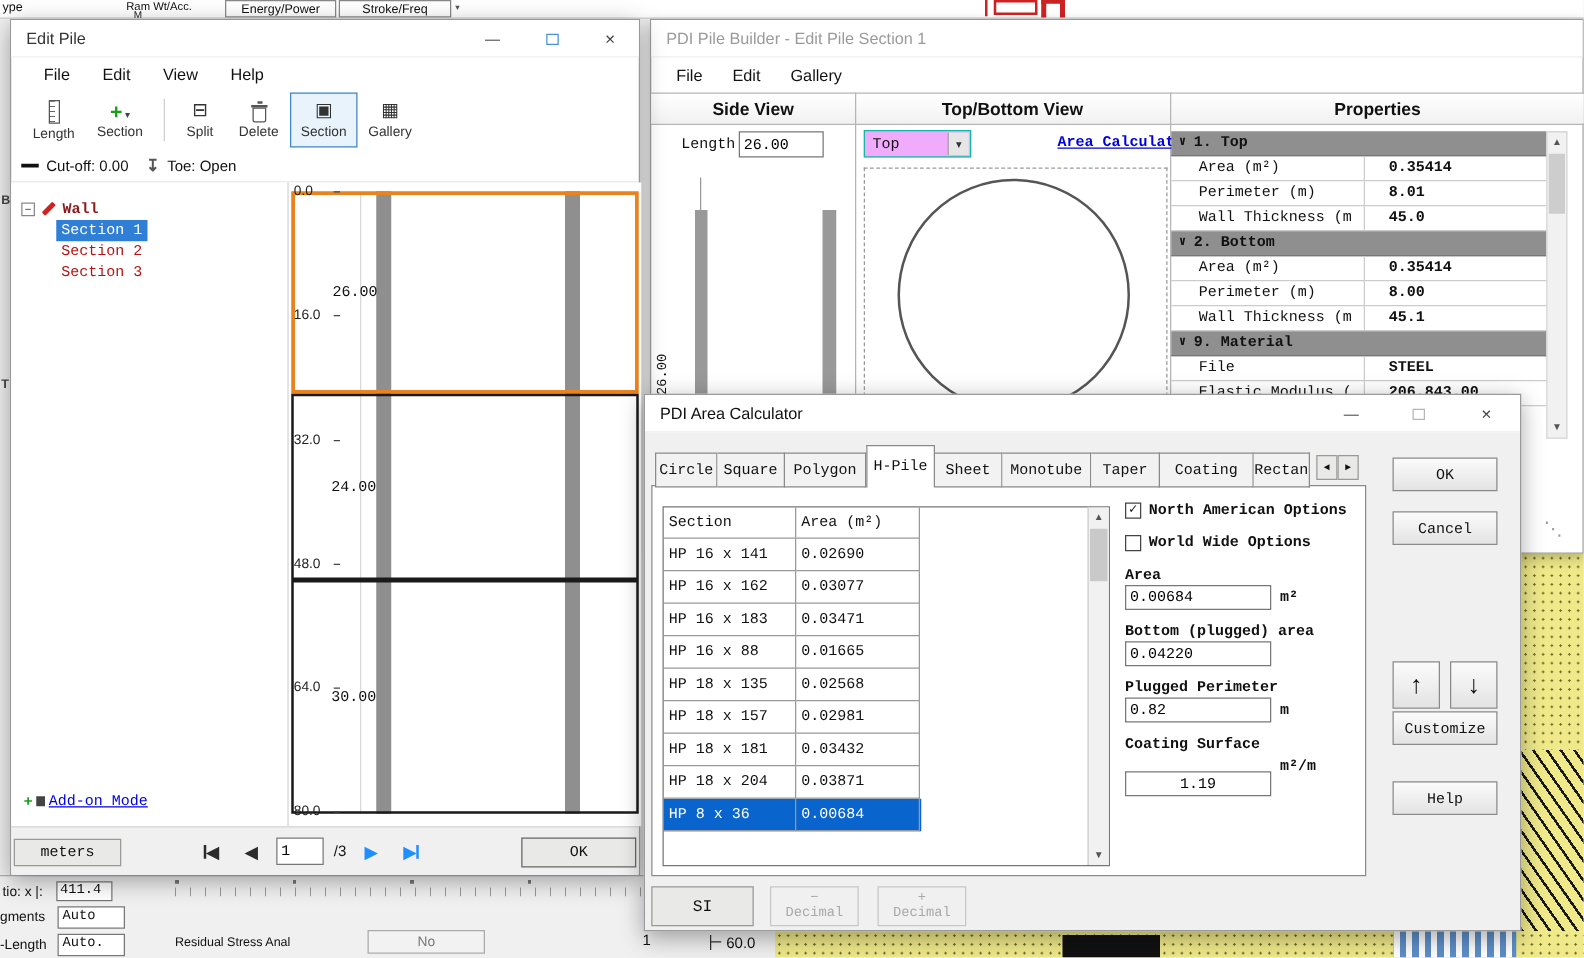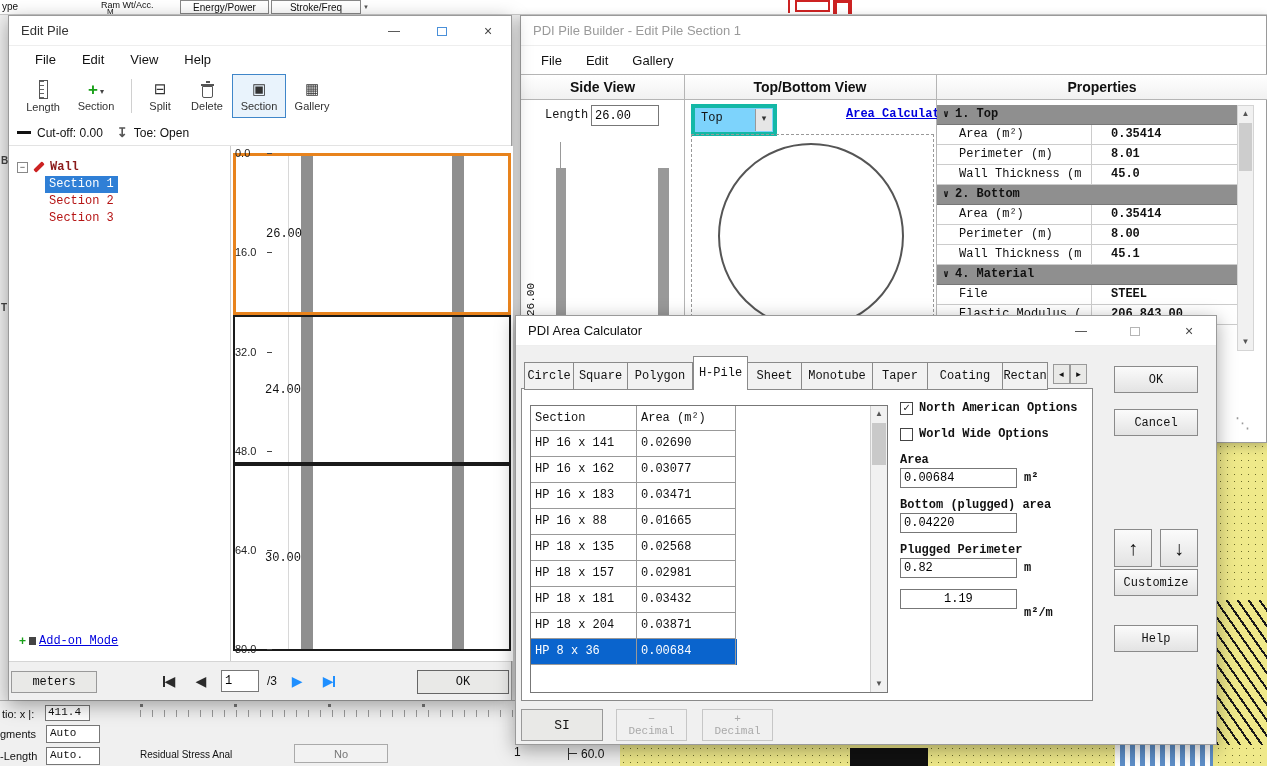--- a/index.html
+++ b/index.html
@@ -134,21 +134,21 @@
   <div class="vsep" style="left:163px"></div>
   <div class="vsep" style="left:415px"></div>
 
   <span class="abs mono" style="left:24px;top:92px;font-size:12px">Length</span>
   <input class="abs field" style="left: 70px; top: 89px; width: 68px; height: 21px;" value="26.00">
   <div class="abs" style="left:39px;top:126px;width:1px;height:26px;background:#999"></div>
   <div class="abs" style="left:35px;top:152px;width:10px;height:276px;background:#999"></div>
   <div class="abs" style="left:137px;top:152px;width:11px;height:276px;background:#999"></div>
   <div class="abs mono vtext" style="left:4px;top:240px;height:60px;font-size:11px">26.00</div>
 
-  <div class="abs" style="left:170px;top:88px;width:86px;height:32px;background:#7dd3fc;border:4px solid #14b8a6">
+  <div class="abs" style="left:170px;top:88px;width:86px;height:22px;background:#f0abfc;border:1px solid #14b8a6">
     <span class="abs mono" style="left:6px;top:3px;font-size:12px">Top</span>
     <span class="abs" style="right:1px;top:1px;bottom:1px;width:17px;background:#e6e6e6;border-left:1px solid #999;text-align:center;font-size:9px;line-height:18px;color:#333">▾</span>
   </div>
   <span class="abs mono link" style="left:325px;top:91px;font-size:12px;font-weight:bold">Area Calculator</span>
   <div class="abs" style="left:170px;top:118px;width:243px;height:308px;border:1px dashed #999"></div>
   <div class="abs" style="left:197px;top:127px;width:186px;height:186px;border:2px solid #555;border-radius:50%"></div>
 
   <div class="abs" style="left:416px;top:89px;width:316px">
     <div class="prow phead-row">
         <span class="pcaret">∨</span>
@@ -177,21 +177,21 @@
     <div class="prow">
         <span class="plabel">Perimeter (m)</span>
         <span class="pval">8.00</span>
       </div>
     <div class="prow">
         <span class="plabel">Wall Thickness (m</span>
         <span class="pval">45.1</span>
       </div>
     <div class="prow phead-row">
         <span class="pcaret">∨</span>
-        <span>4. Material</span>
+        <span>9. Material</span>
       </div>
     <div class="prow">
         <span class="plabel">File</span>
         <span class="pval">STEEL</span>
       </div>
     <div class="prow">
         <span class="plabel">Elastic Modulus (</span>
         <span class="pval">206,843.00</span>
       </div>
   </div>
@@ -406,21 +406,21 @@
     </div>
     <span class="optlabel" style="left:378px;top:64px">Area</span>
     <input class="abs field" style="left: 378px; top: 79px; width: 117px; height: 20px;" value="0.00684">
     <span class="optlabel" style="left:502px;top:82px">m²</span>
     <span class="optlabel" style="left:378px;top:109px">Bottom (plugged) area</span>
     <input class="abs field" style="left: 378px; top: 124px; width: 117px; height: 20px;" value="0.04220">
     <span class="optlabel" style="left:378px;top:154px">Plugged Perimeter</span>
     <input class="abs field" style="left: 378px; top: 169px; width: 117px; height: 20px;" value="0.82">
     <span class="optlabel" style="left:502px;top:172px">m</span>
     <span class="optlabel" style="left:378px;top:199px">Coating Surface</span>
-    <input class="abs field" style="left: 378px; top: 200px; width: 117px; height: 20px; padding-left: 43px;" value="1.19">
+    <input class="abs field" style="left: 378px; top: 228px; width: 117px; height: 20px; padding-left: 43px;" value="1.19">
     <span class="optlabel" style="left:502px;top:217px">m²/m</span>
   </div>
 
   <div class="sidebtn" style="top:50px">OK</div>
   <div class="sidebtn" style="top:93px">Cancel</div>
   <div class="arrbtn" style="left:598px">↑</div>
   <div class="arrbtn" style="left:644px">↓</div>
   <div class="sidebtn" style="top:253px">Customize</div>
   <div class="sidebtn" style="top:309px">Help</div>
 

